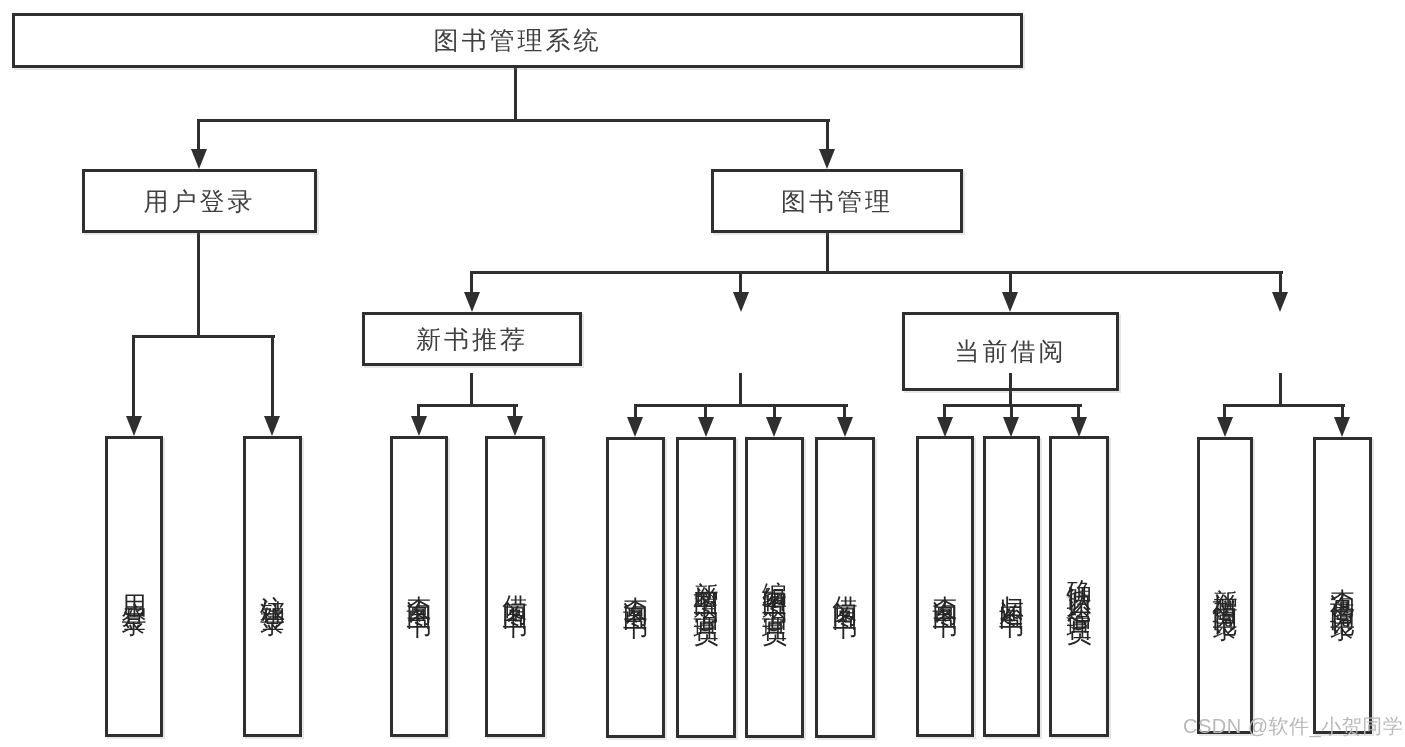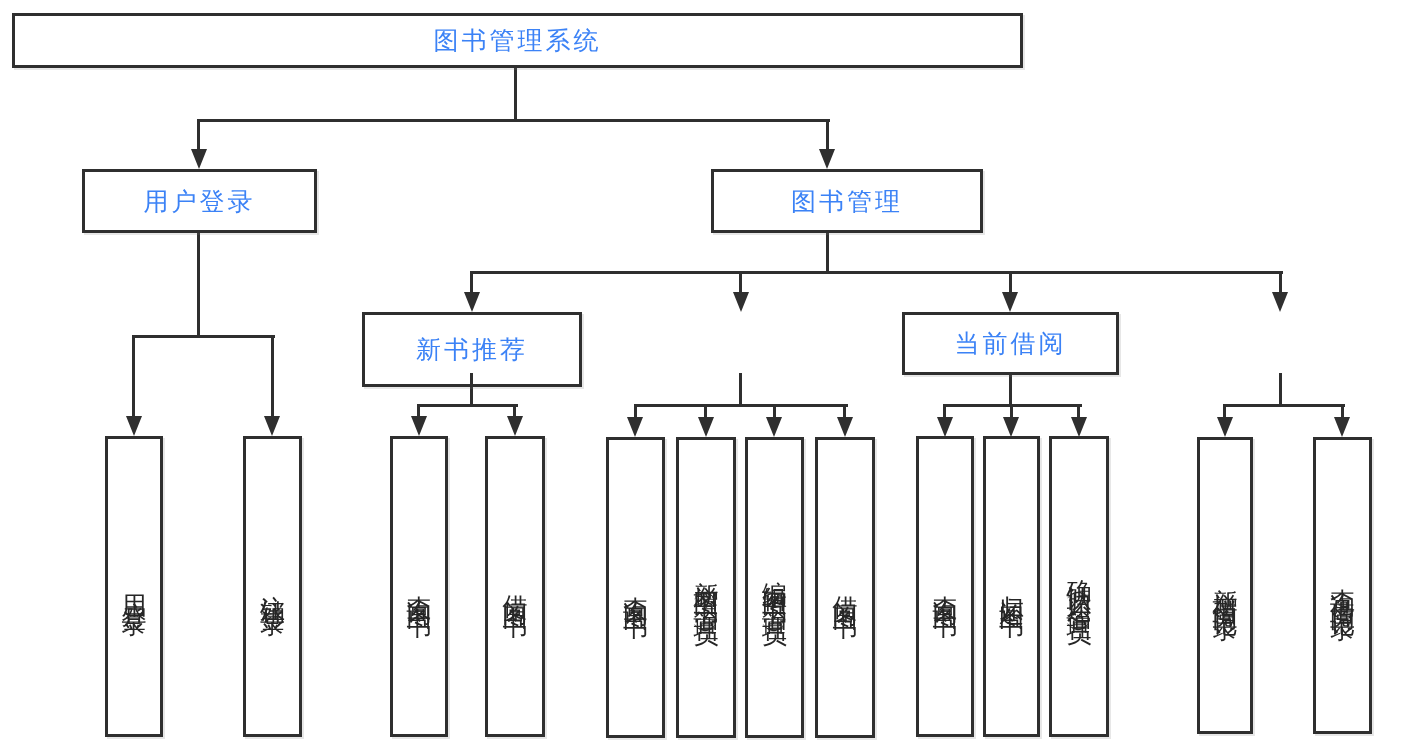--- a/index.html
+++ b/index.html
@@ -18,21 +18,21 @@
     background: transparent;
     display: flex;
     align-items: center;
     justify-content: center;
     z-index: 3;
     box-shadow: 2px 2px 0 rgba(120,120,120,0.18);
   }
   .hbox .label {
     font-size: 25px;
     letter-spacing: 3px;
-    color: #3b82f6;
+    color: #404040;
     white-space: nowrap;
   }
   .vbox .label {
     writing-mode: vertical-rl;
     text-orientation: mixed;
     font-size: 25px;
     letter-spacing: 6px;
     color: #262626;
     white-space: nowrap;
     line-height: 1;
@@ -70,21 +70,21 @@
   <div class="vline" style="left:514px; top:66px; height:55px;"></div>
   <div class="hline" style="left:197px; top:119px; width:633px;"></div>
   <div class="vline" style="left:197px; top:119px; height:35px;"></div>
   <div class="arrow" style="left:191px; top:149px;"></div>
   <div class="vline" style="left:826px; top:119px; height:35px;"></div>
   <div class="arrow" style="left:819px; top:149px;"></div>
 
   <div class="box hbox" style="left:82px; top:169px; width:235px; height:64px;">
     <span class="label">用户登录</span>
   </div>
-  <div class="box hbox" style="left:711px; top:169px; width:272px; height:64px;">
+  <div class="box hbox" style="left:711px; top:169px; width:252px; height:64px;">
     <span class="label">图书管理</span>
   </div>
 
   <div class="vline" style="left:197px; top:231px; height:107px;"></div>
   <div class="hline" style="left:132px; top:335px; width:143px;"></div>
   <div class="vline" style="left:132px; top:335px; height:85px;"></div>
   <div class="arrow" style="left:126px; top:416px;"></div>
   <div class="vline" style="left:271px; top:335px; height:85px;"></div>
   <div class="arrow" style="left:264px; top:416px;"></div>
 
@@ -92,24 +92,24 @@
   <div class="hline" style="left:470px; top:271px; width:813px;"></div>
   <div class="vline" style="left:470px; top:271px; height:26px;"></div>
   <div class="arrow" style="left:464px; top:292px;"></div>
   <div class="vline" style="left:739px; top:271px; height:26px;"></div>
   <div class="arrow" style="left:733px; top:292px;"></div>
   <div class="vline" style="left:1009px; top:271px; height:26px;"></div>
   <div class="arrow" style="left:1002px; top:292px;"></div>
   <div class="vline" style="left:1279px; top:271px; height:26px;"></div>
   <div class="arrow" style="left:1272px; top:292px;"></div>
 
-  <div class="box hbox" style="left:362px; top:312px; width:220px; height:75px;">
+  <div class="box hbox" style="left:362px; top:312px; width:220px; height:54px;">
     <span class="label">新书推荐</span>
   </div>
-  <div class="box hbox" style="left:902px; top:312px; width:217px; height:63px;">
+  <div class="box hbox" style="left:902px; top:312px; width:217px; height:79px;">
     <span class="label">当前借阅</span>
   </div>
 
   <div class="vline" style="left:470px; top:373px; height:34px;"></div>
   <div class="hline" style="left:417px; top:404px; width:101px;"></div>
   <div class="vline" style="left:417px; top:404px; height:18px;"></div>
   <div class="arrow" style="left:411px; top:416px;"></div>
   <div class="vline" style="left:513px; top:404px; height:18px;"></div>
   <div class="arrow" style="left:507px; top:416px;"></div>
 
@@ -177,14 +177,15 @@
     <span class="label">确认归还（管理员）</span>
   </div>
 
   <div class="box vbox" style="left:1197px; top:437px; width:56px; height:297px;">
     <span class="label">新增借阅记录</span>
   </div>
   <div class="box vbox" style="left:1313px; top:437px; width:59px; height:297px;">
     <span class="label">查询借阅记录</span>
   </div>
 
+  <div class="watermark">CSDN @软件_小贺同学</div>
 
 </div>
 
 </body></html>

